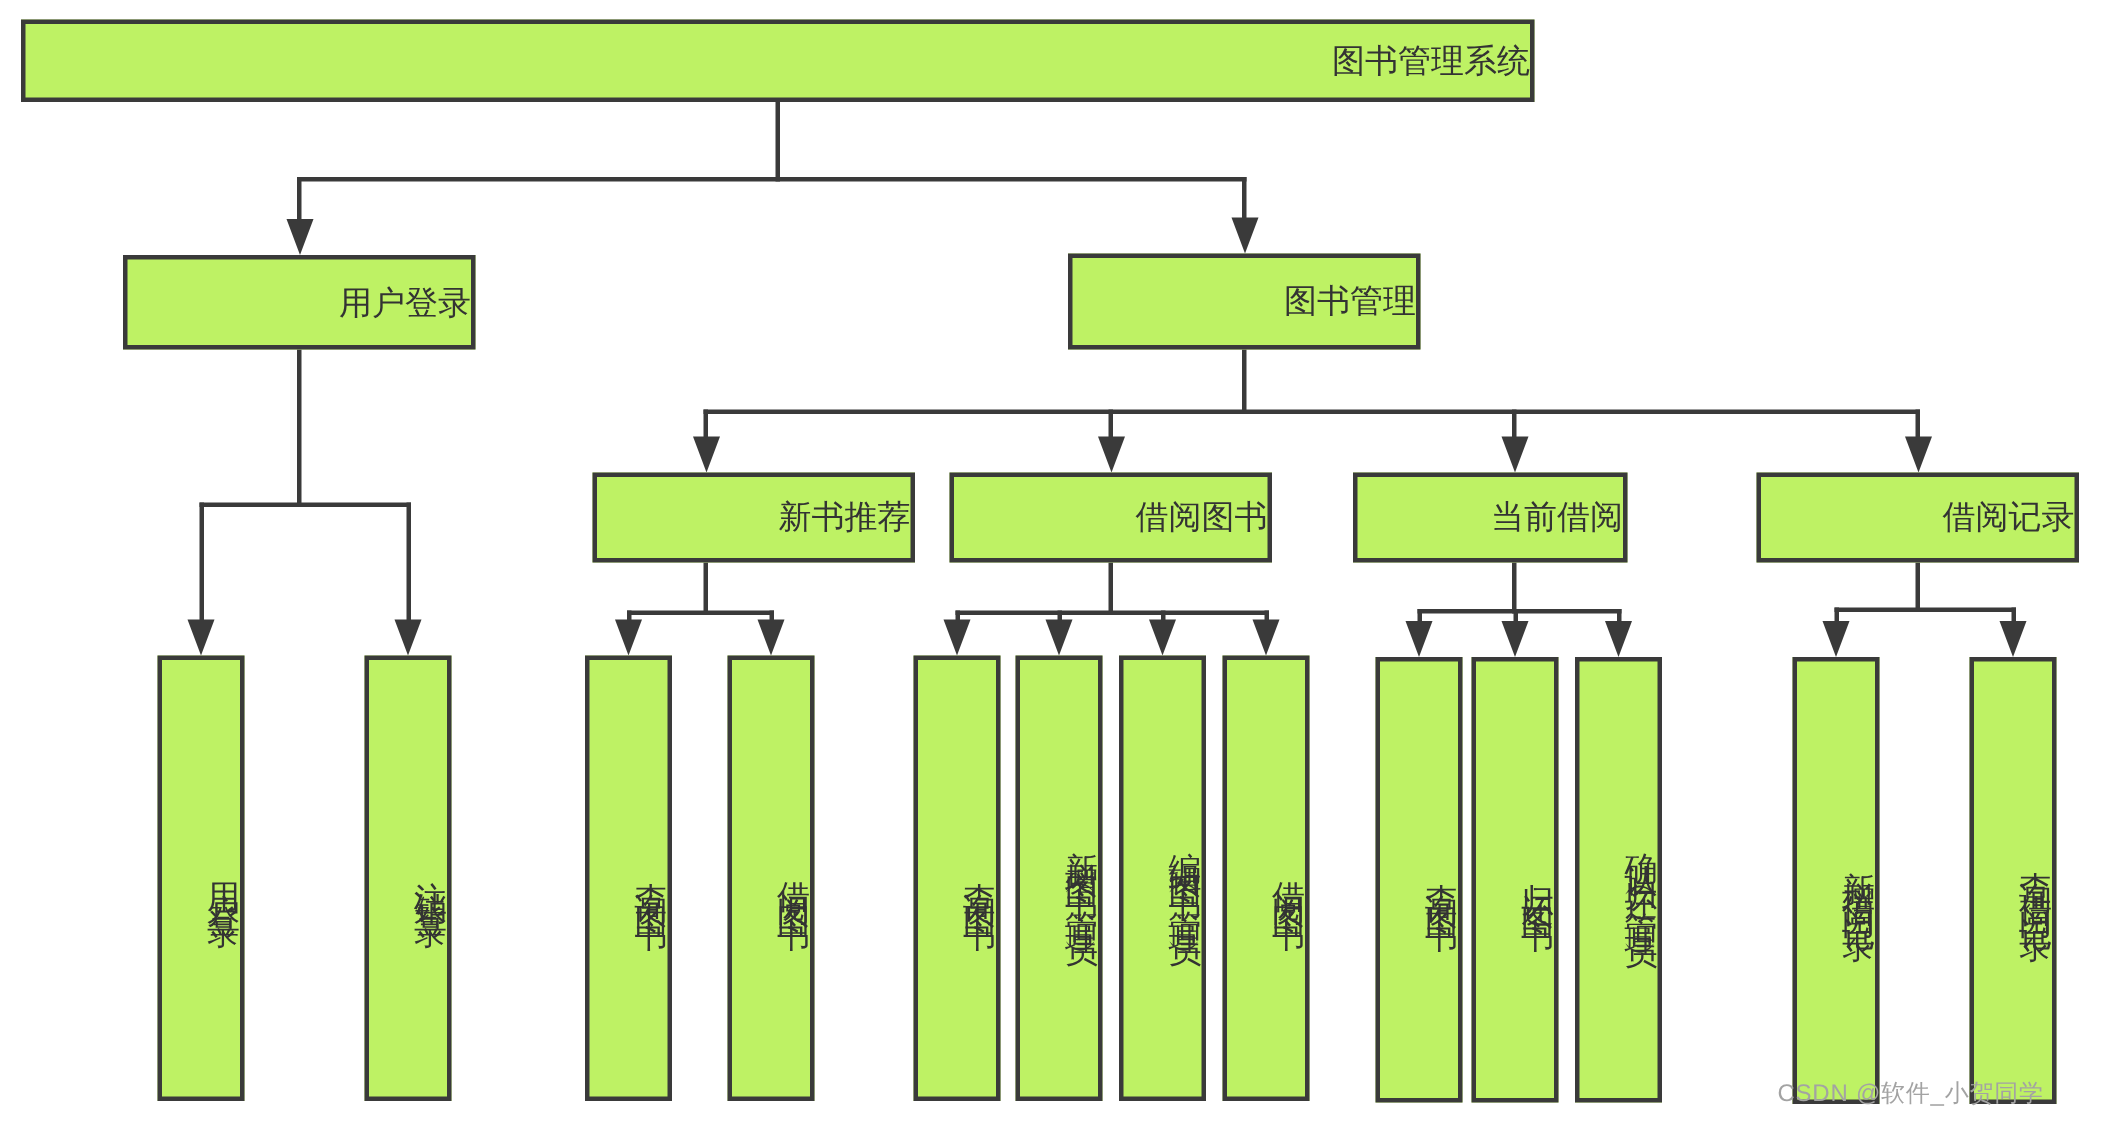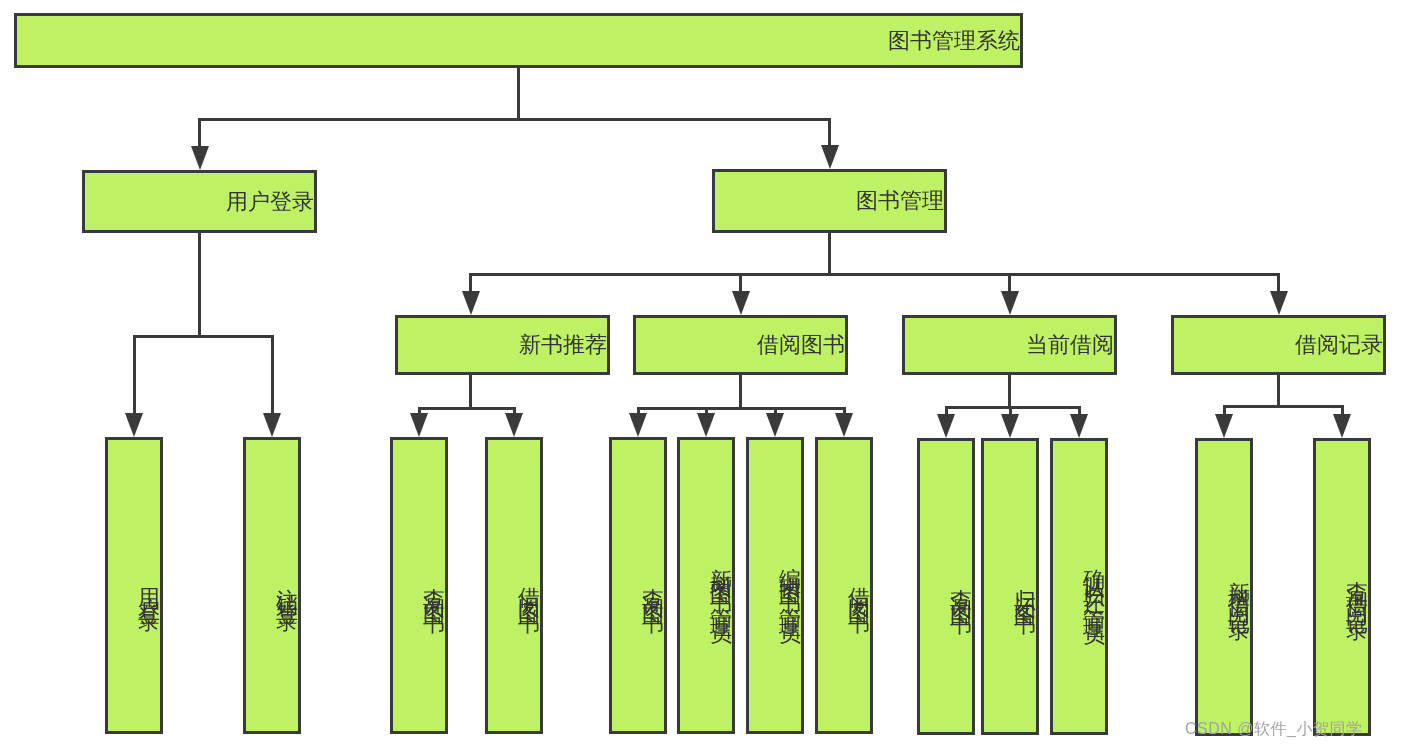--- a/index.html
+++ b/index.html
@@ -119,21 +119,21 @@
       </div>
       <div class="node h" style="left: 712px; top: 169px; width: 235px; height: 64px;">
         <span class="lbl">图书管理</span>
       </div>
       <div class="node h" style="left: 363px; top: 315px; width: 215px; height: 60px; margin-left: 32px;">
         <span class="lbl">新书推荐</span>
       </div>
       <div class="node h" style="left: 633px; top: 315px; width: 215px; height: 60px;">
         <span class="lbl">借阅图书</span>
       </div>
-      <div class="node h" style="left: 902px; top: 315px; width: 215px; height: 60px;">
+      <div class="node h" style="left: 902px; top: 315px; width: 183px; height: 60px;">
         <span class="lbl">当前借阅</span>
       </div>
       <div class="node h" style="left: 1171px; top: 315px; width: 215px; height: 60px;">
         <span class="lbl">借阅记录</span>
       </div>
       <div class="node v" style="left: 105px; top: 437px; width: 58px; height: 297px;">
         <span class="lbl">用户登录</span>
       </div>
       <div class="node v" style="left: 243px; top: 437px; width: 58px; height: 297px;">
         <span class="lbl">注销登录</span>

